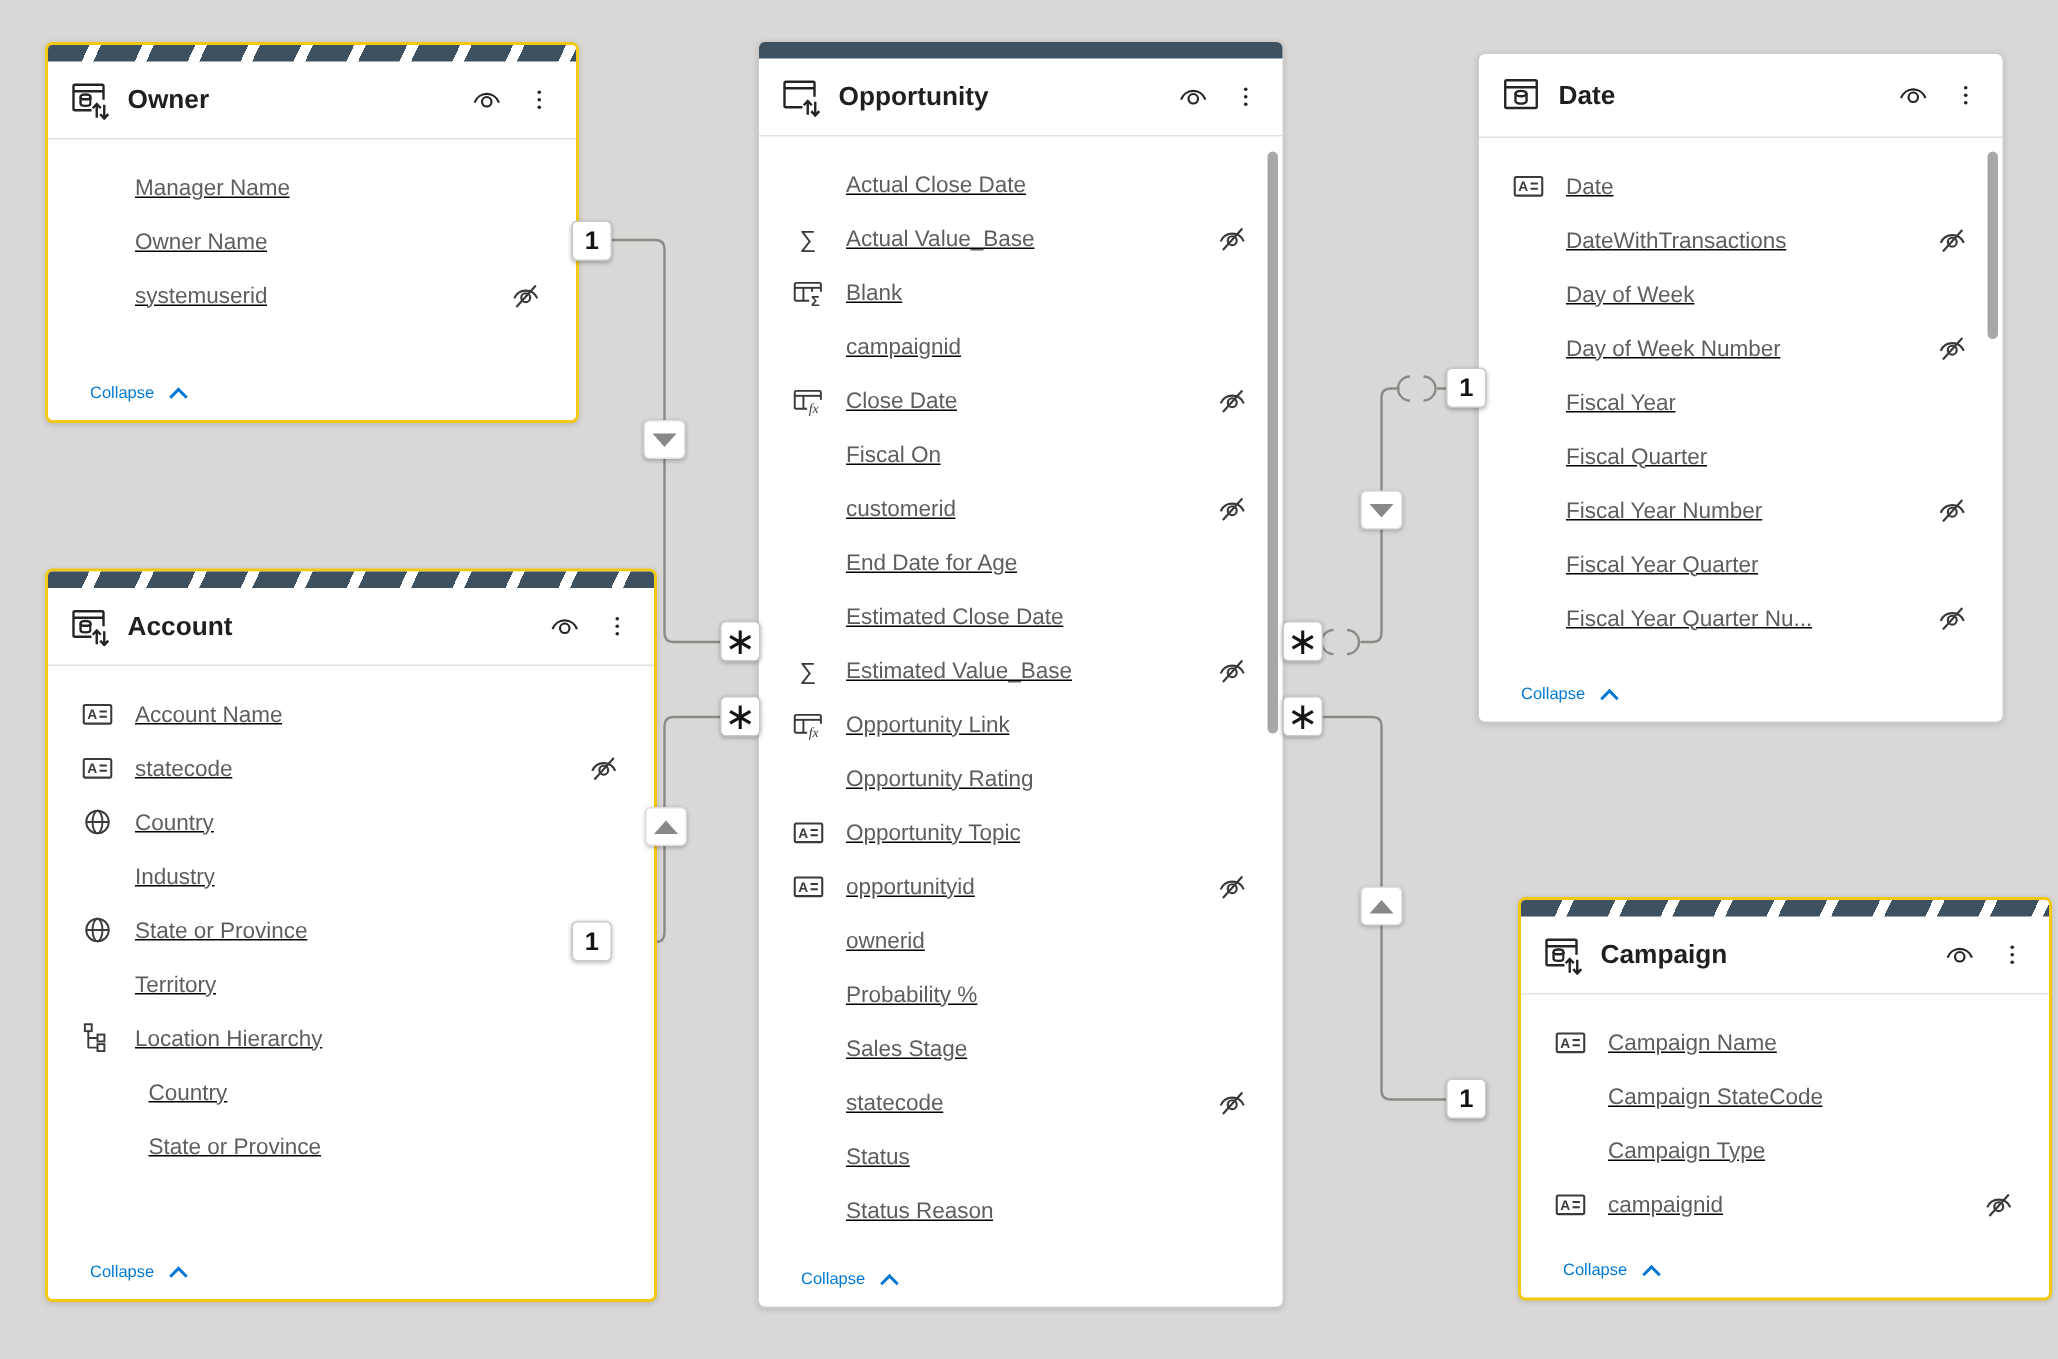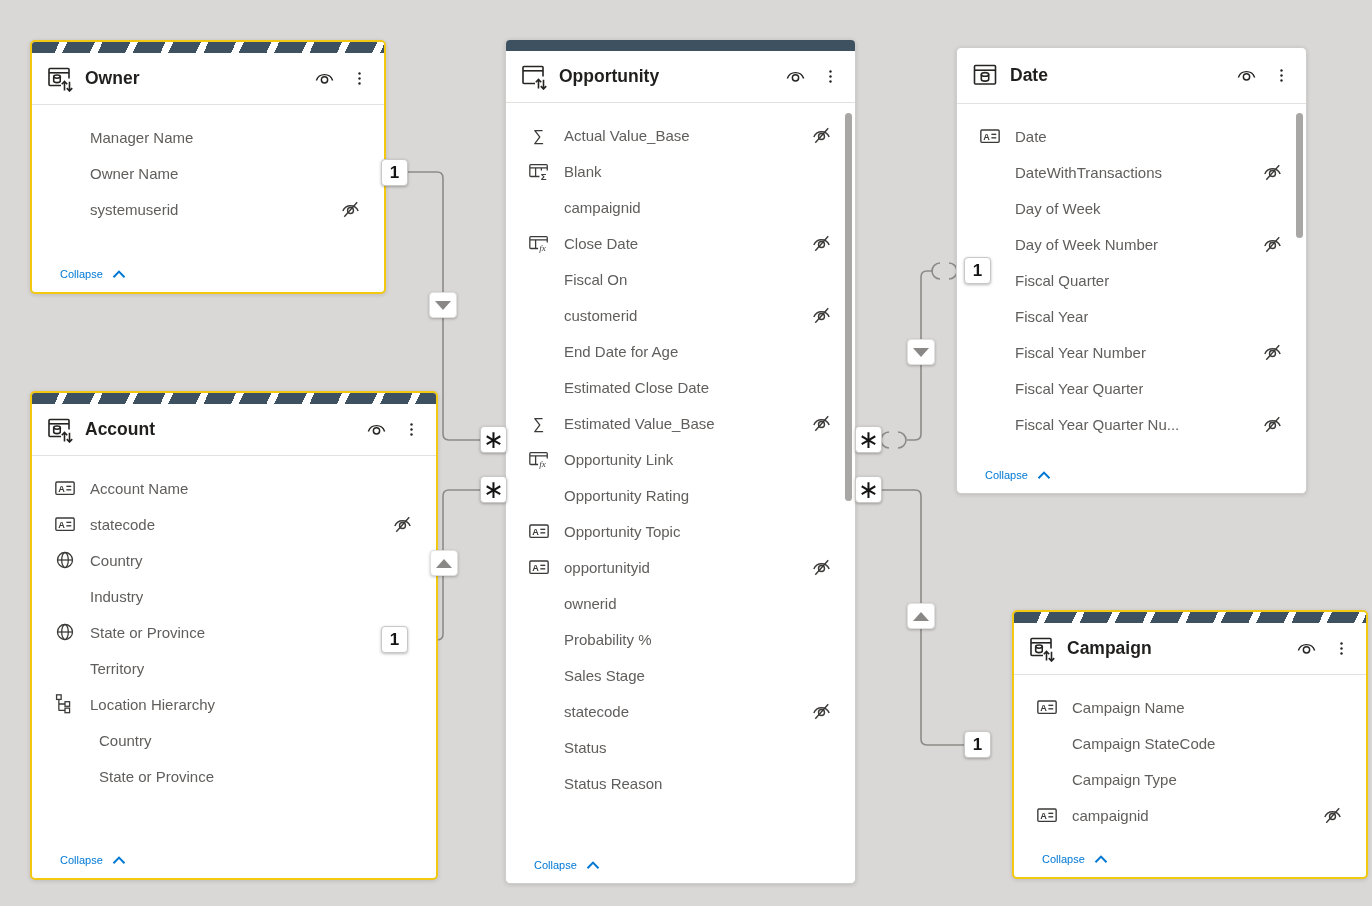--- a/index.html
+++ b/index.html
@@ -3,21 +3,21 @@
 <meta charset="utf-8">
 <style>
   * { box-sizing: border-box; margin: 0; padding: 0; }
   html,body { width:1372px; height:906px; }
   body {
     background:#dad8d6;
     font-family:"Liberation Sans", sans-serif;
     position:relative;
     overflow:hidden;
   }
-  .canvas { position:absolute; inset:0;margin-top:12px; }
+  .canvas { position:absolute; inset:0; }
 
   
   .rel-layer { position:absolute; left:0; top:0; width:1372px; height:906px; pointer-events:none; }
   .rel-layer path.rel { fill:none; stroke:#8c8a88; stroke-width:1.6; }
   .rel-layer path.arc { fill:none; stroke:#8c8a88; stroke-width:1.6; }
 
   
   .card {
     position:absolute; background:#fff;
     border:1px solid #cfcdcb; border-radius:5px;
@@ -28,21 +28,21 @@
     height:11px; border-radius:3px 3px 0 0;
     background:repeating-linear-gradient(115deg,#3d5161 0 25px,#ffffff 25px 32px);
   }
   .band { height:11px; border-radius:4px 4px 0 0; background:#3d5161; }
   .hdr { display:flex; align-items:center; height:51px; padding:0 13px 0 15px; gap:11px; }
   #card-date .hdr { height:55px; }
   .title { font-size:17.5px; font-weight:700; color:#201f1e; flex:1; white-space:nowrap; }
   .hic { width:27px; height:27px; color:#252423; flex:0 0 27px; }
   .hbtn { width:24px; height:24px; display:flex; align-items:center; justify-content:center; color:#252423; cursor:pointer; }
   .divider { height:1px; background:#e3e1df; }
-  .fields { padding-top:14px; }
+  .fields { padding-top:14px;text-decoration:underline; }
   .row { height:36px; display:flex; align-items:center; padding:0 50px 0 22px; }
   .fic { width:30px; flex:0 0 30px; margin-right:6px; color:#3b3a39; display:flex; align-items:center; }
   .fic svg { width:22px; height:22px; }
   .flabel { font-size:15px; color:#605e5c; white-space:nowrap; overflow:hidden; }
   .ind .flabel { padding-left:9px; }
   .hid { margin-left:auto; margin-right:-28px; color:#3b3a39; display:flex; }
   .hid svg { width:23px; height:23px; }
   .collapse {
     position:absolute; left:28px; bottom:12px;
     display:flex; align-items:center; gap:9px;
@@ -341,20 +341,24 @@
         </span>
       <span class="hbtn">
           <svg viewBox="0 0 24 24" width="17" height="21">
             <use href="#i-kebab"></use>
           </svg>
         </span>
     </div>
     <div class="divider"></div>
     <div class="fields">
       <div class="row">
+          <span class="fic"></span>
+          <span class="flabel">Actual Close Date</span>
+        </div>
+      <div class="row">
           <span class="fic">
             <svg viewBox="0 0 24 24">
               <use href="#i-sum"></use>
             </svg>
           </span>
           <span class="flabel">Actual Value_Base</span>
           <span class="hid">
             <svg viewBox="0 0 24 24">
               <use href="#i-hidden"></use>
             </svg>
@@ -484,21 +488,21 @@
     </div>
     <div class="collapse">
         <span>Collapse</span>
         <svg class="chev" viewBox="0 0 14 9">
           <use href="#i-chev"></use>
         </svg>
       </div>
     <div class="sb" style="top:73px;height:388px"></div>
   </div>
 
-  <div class="card" id="card-date" style="left:956px;top:35px;width:351px;height:447px">
+  <div class="card" id="card-date" style="left:985px;top:35px;width:351px;height:447px">
     <div class="hdr">
       <span class="hic"><svg viewBox="0 0 27 27" width="27" height="27">
             <use href="#i-tbl-db"></use>
           </svg></span>
       <span class="title">Date</span>
       <span class="hbtn">
           <svg viewBox="0 0 24 24" width="23" height="23">
             <use href="#i-eye"></use>
           </svg>
         </span>
@@ -535,25 +539,25 @@
           <span class="fic"></span>
           <span class="flabel">Day of Week Number</span>
           <span class="hid">
             <svg viewBox="0 0 24 24">
               <use href="#i-hidden"></use>
             </svg>
           </span>
         </div>
       <div class="row">
           <span class="fic"></span>
+          <span class="flabel">Fiscal Year</span>
+        </div>
+      <div class="row">
+          <span class="fic"></span>
           <span class="flabel">Fiscal Quarter</span>
-        </div>
-      <div class="row">
-          <span class="fic"></span>
-          <span class="flabel">Fiscal Year</span>
         </div>
       <div class="row">
           <span class="fic"></span>
           <span class="flabel">Fiscal Year Number</span>
           <span class="hid">
             <svg viewBox="0 0 24 24">
               <use href="#i-hidden"></use>
             </svg>
           </span>
         </div>

